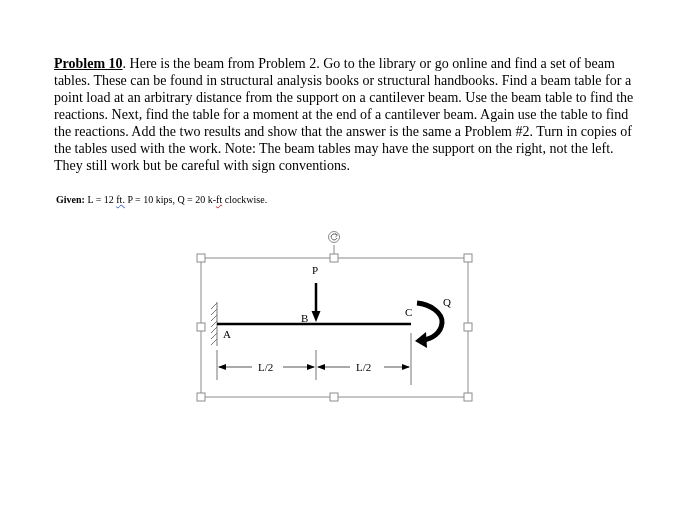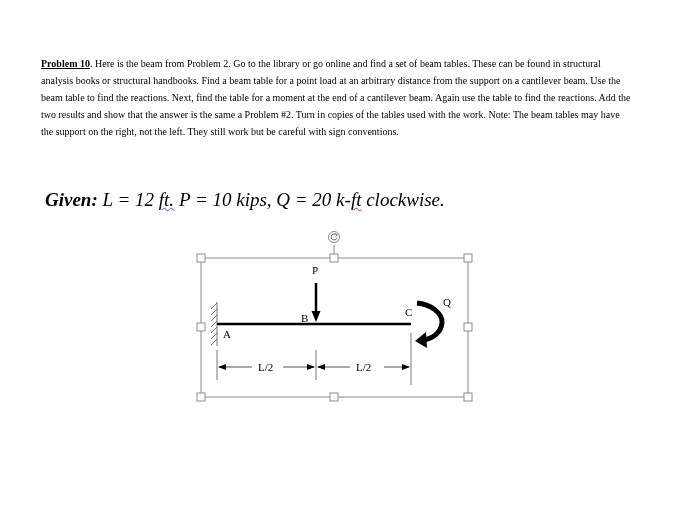--- a/index.html
+++ b/index.html
@@ -1,21 +1,21 @@
 <!DOCTYPE html>
 <html><head>
   <meta charset="utf-8">
   <style>
     html, body { margin:0; padding:0; background:#ffffff; }
     body { width:674px; height:520px; position:relative; overflow:hidden;
            font-family: "Liberation Serif", "DejaVu Serif", serif; color:#000; }
-    .para { position:absolute; left:41px; top:55px; width:590px;
-            font-size:10px; line-height:17px; }
+    .para { position:absolute; left:54px; top:55px; width:590px;
+            font-size:14px; line-height:17px; }
     .para .title { font-weight:bold; text-decoration:underline; }
-    .given { position:absolute; left:45px; top:191px; font-size:19px; line-height:17px; white-space:nowrap;font-style:italic; }
+    .given { position:absolute; left:56px; top:191px; font-size:10px; line-height:17px; white-space:nowrap; }
     .given .lbl { font-weight:bold; }
     .spell-blue { text-decoration: underline wavy #2b5fd9; text-decoration-thickness:1px; }
     .spell-red { text-decoration: underline wavy #d02020; text-decoration-thickness:1px; }
     svg.fig { position:absolute; left:0; top:0; }
     .fig text { font-family: "Liberation Serif", "DejaVu Serif", serif; font-size:11px; fill:#000; }
   </style>
 </head>
 <body>
 
 <div class="para"><span class="title">Problem 10</span><span>.  Here is the beam from Problem 2.  Go to the library or go online and find a set of beam tables.  These can be found in structural analysis books or structural handbooks.  Find a beam table for a point load at an arbitrary distance from the support on a cantilever beam.  Use the beam table to find the reactions.  Next, find the table for a moment at the end of a cantilever beam.  Again use the table to find the reactions.   Add the two results and show that the answer is the same a Problem #2.  Turn in copies of the tables used with the work.  Note:  The beam tables may have the support on the right, not the left.  They still work but be careful with sign conventions.</span></div>

